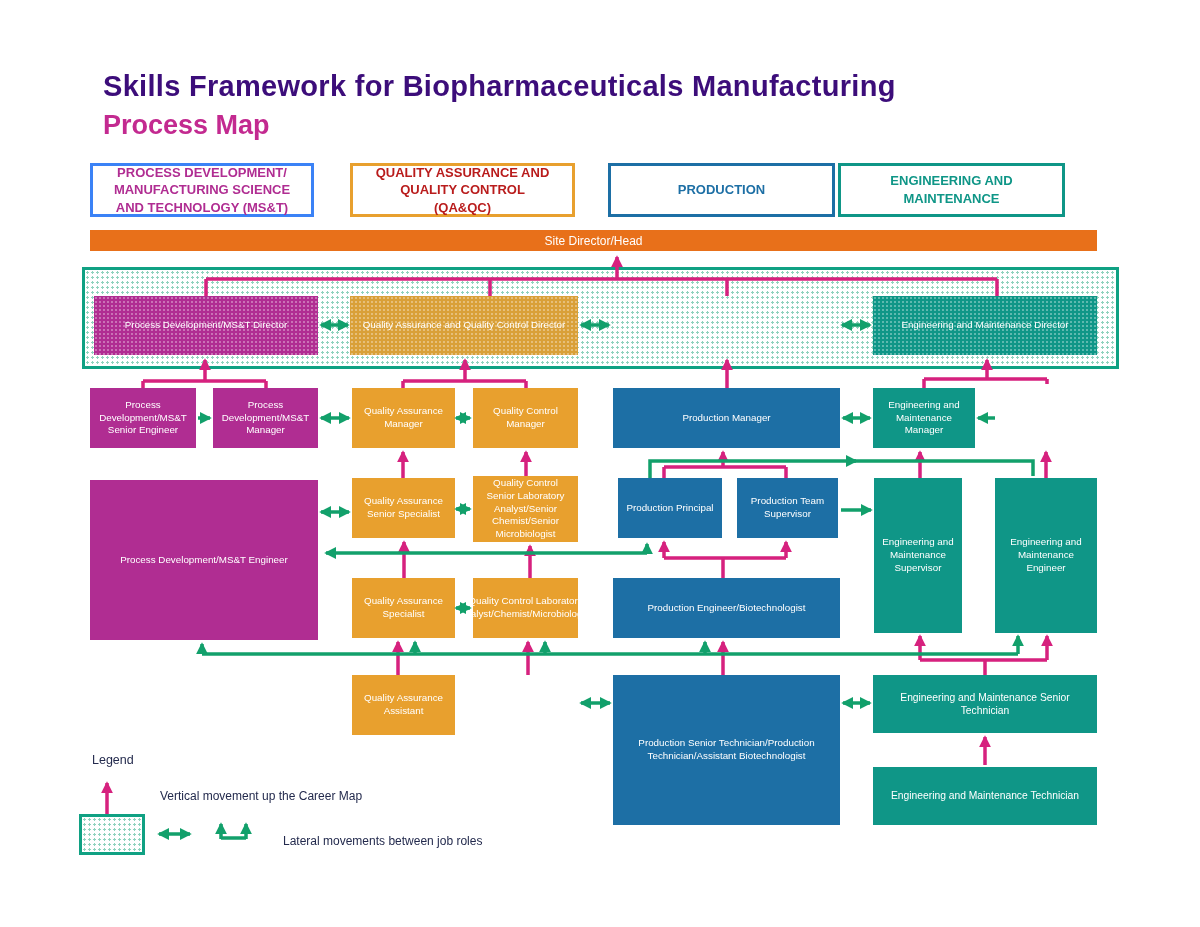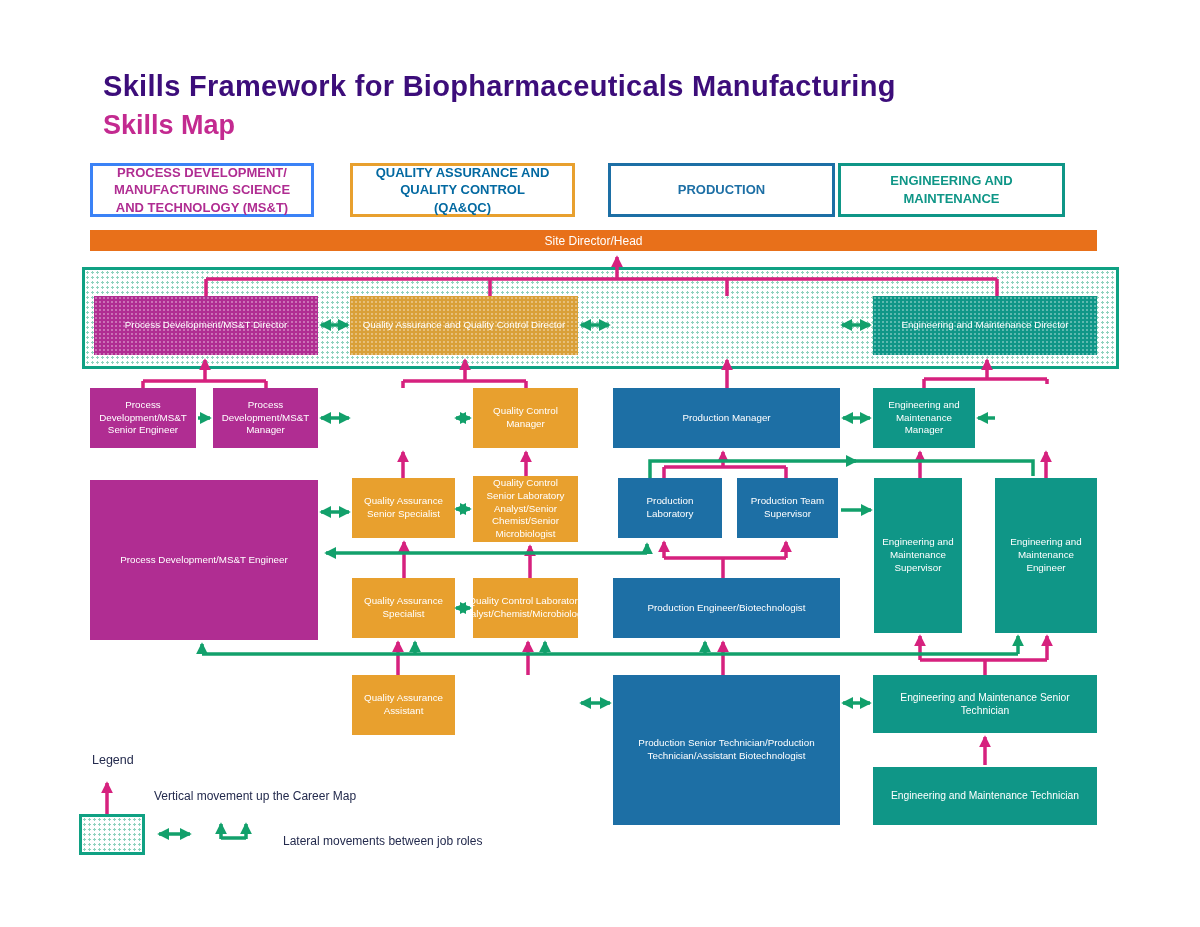--- a/index.html
+++ b/index.html
@@ -5,21 +5,21 @@
   html,body{margin:0;padding:0;background:#fff;}
   .canvas{position:relative;width:1200px;height:927px;background:#ffffff;
           font-family:"Liberation Sans",sans-serif;overflow:hidden;}
   .title{position:absolute;left:103px;top:70px;font-size:29px;font-weight:bold;
          color:#3c0d7a;letter-spacing:.3px;white-space:nowrap;}
   .subtitle{position:absolute;left:103px;top:110px;font-size:27px;font-weight:bold;color:#c32a90;}
   .hdr{position:absolute;display:flex;align-items:center;justify-content:center;text-align:center;
        font-weight:bold;font-size:13px;line-height:1.35;box-sizing:border-box;background:#fff;
        white-space:pre-line;}
   .h-magenta{color:#b02d92;border:3px solid #3b82f6;}
-  .h-orange{color:#0369a1;border:3px solid #e8a02e;}
+  .h-orange{color:#b91c1c;border:3px solid #e8a02e;}
   .h-blue{color:#1d6fa5;border:3px solid #1d6fa5;}
   .h-teal{color:#0f9687;border:3px solid #0f9687;}
   .sitebar{position:absolute;left:90px;top:230px;width:1007px;height:21px;background:#e8701a;
            color:#fff;font-size:12px;display:flex;align-items:center;justify-content:center;}
   .band{position:absolute;left:82px;top:267px;width:1037px;height:102px;border:3px solid #10a183;
         box-sizing:border-box;
         background-image:radial-gradient(#8fd2bd 1px, rgba(0,0,0,0) 1.4px);background-size:5px 5px;}
   .box{position:absolute;display:flex;align-items:center;justify-content:center;text-align:center;
        color:#fff;font-size:9.8px;line-height:1.3;padding:2px 8px;box-sizing:border-box;}
   .magenta{background-color:#b02d92;}
@@ -37,65 +37,66 @@
   .legend-swatch{position:absolute;left:79px;top:814px;width:66px;height:41px;border:3px solid #10a183;
         box-sizing:border-box;
         background-image:radial-gradient(#8fd2bd 1px, rgba(0,0,0,0) 1.4px);background-size:5px 5px;}
 </style>
 </head>
 <body>
 
 <div class="canvas">
 
   <div class="title">Skills Framework for Biopharmaceuticals Manufacturing</div>
-  <div class="subtitle">Skills Map</div>
+  <div class="subtitle">Process Map</div>
 
   <div class="hdr h-magenta" style="left:90px;top:163px;width:224px;height:54px">PROCESS DEVELOPMENT/
 MANUFACTURING SCIENCE
 AND TECHNOLOGY (MS&amp;T)</div>
   <div class="hdr h-orange" style="left:350px;top:163px;width:225px;height:54px">QUALITY ASSURANCE AND
 QUALITY CONTROL
 (QA&amp;QC)</div>
   <div class="hdr h-blue" style="left:608px;top:163px;width:227px;height:54px">PRODUCTION</div>
   <div class="hdr h-teal" style="left:838px;top:163px;width:227px;height:54px">ENGINEERING AND
 MAINTENANCE</div>
 
   <div class="sitebar">Site Director/Head</div>
 
   <div class="band"></div>
   <div class="box magenta dotted-overlay" style="left:94px;top:296px;width:224px;height:59px">Process Development/MS&amp;T Director</div>
   <div class="box orange-dk dotted-overlay" style="left:350px;top:296px;width:228px;height:59px">Quality Assurance and Quality Control Director</div>
   <div class="box teal dotted-overlay" style="left:873px;top:296px;width:224px;height:59px">Engineering and Maintenance Director</div>
 
   <div class="box magenta" style="left:90px;top:388px;width:106px;height:60px">Process Development/MS&amp;T Senior Engineer</div>
   <div class="box magenta" style="left:213px;top:388px;width:105px;height:60px">Process Development/MS&amp;T Manager</div>
+  <div class="box orange" style="left:352px;top:388px;width:103px;height:60px">Quality Assurance Manager</div>
   <div class="box orange" style="left:473px;top:388px;width:105px;height:60px">Quality Control Manager</div>
   <div class="box blue" style="left:613px;top:388px;width:227px;height:60px">Production Manager</div>
   <div class="box teal" style="left:873px;top:388px;width:102px;height:60px">Engineering and Maintenance Manager</div>
 
   <div class="box orange" style="left:352px;top:478px;width:103px;height:60px">Quality Assurance Senior Specialist</div>
   <div class="box orange" style="left:473px;top:476px;width:105px;height:66px">Quality Control Senior Laboratory Analyst/Senior Chemist/Senior Microbiologist</div>
-  <div class="box blue" style="left:618px;top:478px;width:104px;height:60px">Production Laboratory</div>
+  <div class="box blue" style="left:618px;top:478px;width:104px;height:60px">Production Principal</div>
   <div class="box blue" style="left:737px;top:478px;width:101px;height:60px">Production Team Supervisor</div>
   <div class="box teal" style="left:874px;top:478px;width:88px;height:155px">Engineering and Maintenance Supervisor</div>
   <div class="box teal" style="left:995px;top:478px;width:102px;height:155px">Engineering and Maintenance Engineer</div>
   <div class="box magenta" style="left:90px;top:480px;width:228px;height:160px">Process Development/MS&amp;T Engineer</div>
 
   <div class="box orange" style="left:352px;top:578px;width:103px;height:60px">Quality Assurance Specialist</div>
   <div class="box orange" style="left:473px;top:578px;width:105px;height:60px">Quality Control Laboratory Analyst/Chemist/Microbiologist</div>
   <div class="box blue" style="left:613px;top:578px;width:227px;height:60px">Production Engineer/Biotechnologist</div>
 
   <div class="box orange" style="left:352px;top:675px;width:103px;height:60px">Quality Assurance Assistant</div>
   <div class="box blue" style="left:613px;top:675px;width:227px;height:150px">Production Senior Technician/Production Technician/Assistant Biotechnologist</div>
   <div class="box teal" style="left:873px;top:675px;width:224px;height:58px;font-size:10.3px">Engineering and Maintenance Senior Technician</div>
   <div class="box teal" style="left:873px;top:767px;width:224px;height:58px;font-size:10.3px">Engineering and Maintenance Technician</div>
 
   <div class="legend-heading">Legend</div>
   <div class="legend-swatch"></div>
-  <div class="legend-text" style="left:154px;top:789px">Vertical movement up the Career Map</div>
+  <div class="legend-text" style="left:160px;top:789px">Vertical movement up the Career Map</div>
   <div class="legend-text" style="left:283px;top:834px">Lateral movements between job roles</div>
 
   <svg class="arrows" width="1200" height="927">
     <defs>
       <marker id="am" viewBox="0 0 10 10" refX="8.5" refY="5" markerWidth="3.4" markerHeight="3.4" orient="auto-start-reverse">
           <path d="M0 0 L10 5 L0 10 Z" fill="#d6217e"></path>
         </marker>
       <marker id="at" viewBox="0 0 10 10" refX="8.5" refY="5" markerWidth="3.4" markerHeight="3.4" orient="auto-start-reverse">
           <path d="M0 0 L10 5 L0 10 Z" fill="#12a06b"></path>
         </marker>

